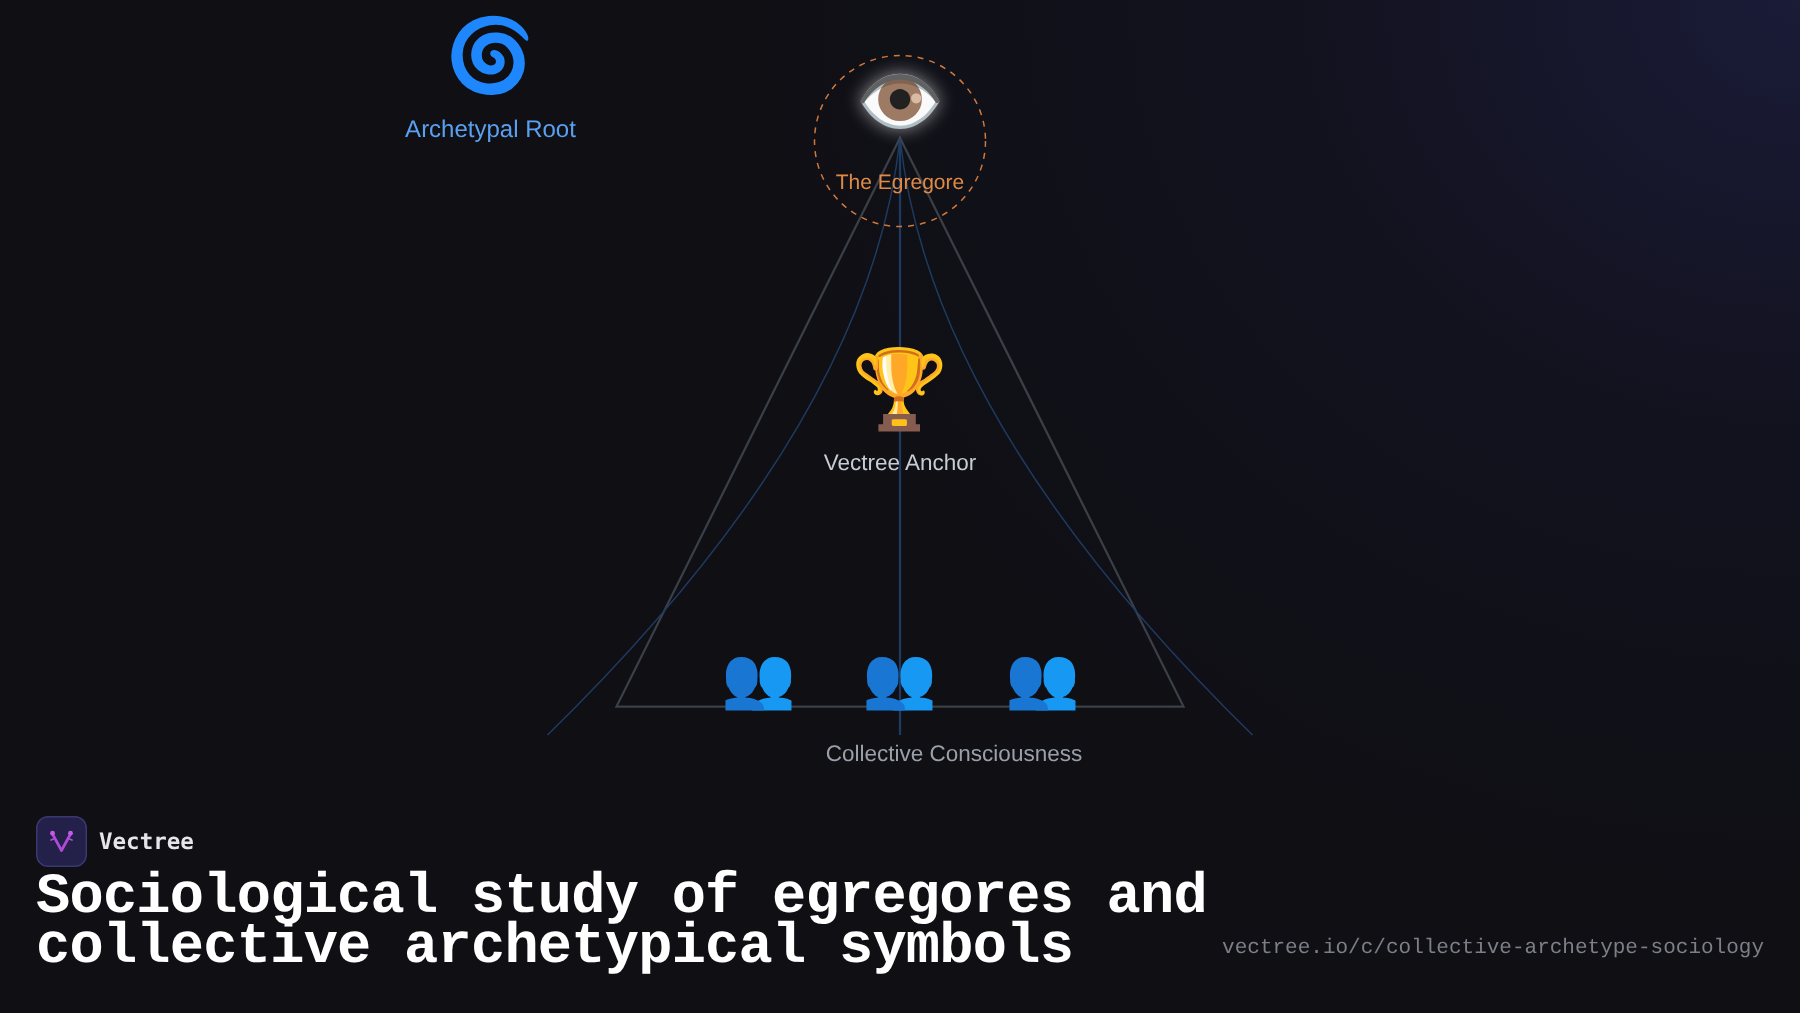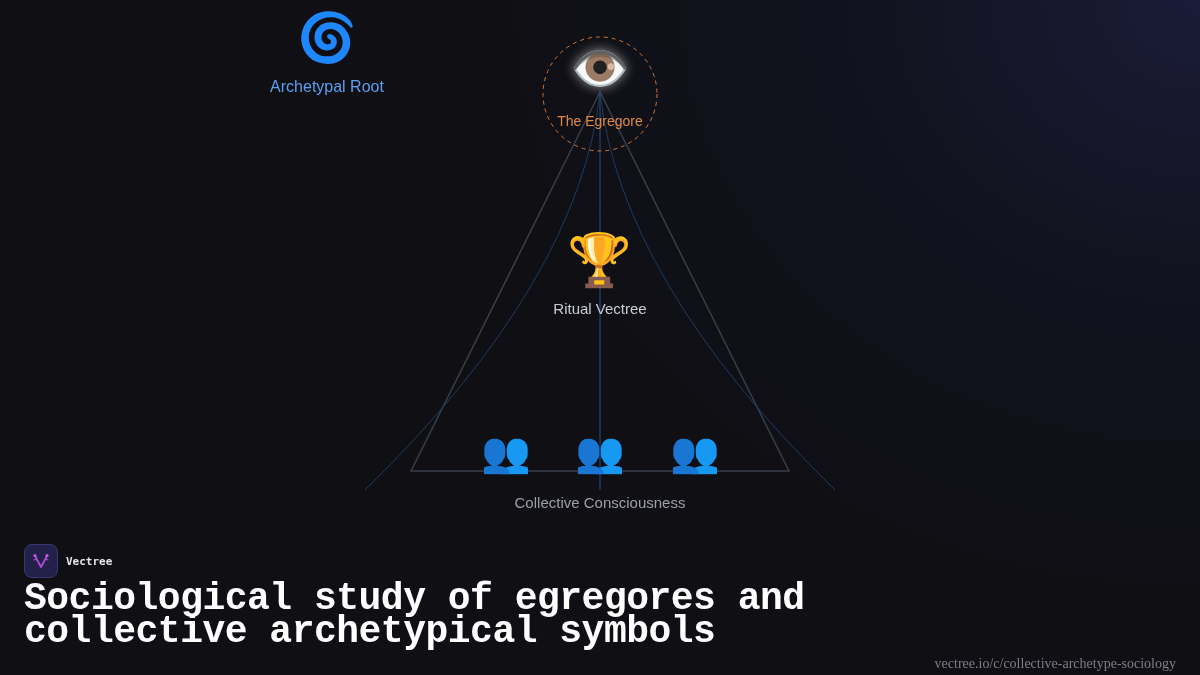--- a/index.html
+++ b/index.html
@@ -57,21 +57,21 @@
       line-height: 1;
       transform: translateX(-50%);
       color: #1e88e5;
     }
     .p1 { left: 506px; }
     .p2 { left: 600px; }
     .p3 { left: 695px; }
     .collective-label {
       position: absolute;
       top: 494px;
-      left: 600px;
+      left: 636px;
       transform: translateX(-50%);
       color: #9aa0aa;
       font-size: 15px;
       white-space: nowrap;
     }
 
     .brand {
       position: absolute;
       left: 24px; top: 544px;
       display: flex; align-items: center;
@@ -82,41 +82,40 @@
       background: #23214a;
       border: 1px solid #3a3870;
       box-sizing: border-box;
       display: flex; align-items: center; justify-content: center;
     }
     .brand-name {
       margin-left: 8px;
       color: #e6e6ea;
       font-family: "DejaVu Sans Mono", monospace;
       font-weight: bold;
-      font-size: 11px;
+      font-size: 15px;
     }
     .title {
       position: absolute;
       left: 24px; top: 582px;
       width: 800px;
       color: #ffffff;
       font-family: "Liberation Mono", monospace;
       font-weight: bold;
       font-size: 38px;
       line-height: 33px;
       letter-spacing: -0.5px;
     }
     .url {
       position: absolute;
       right: 24px; top: 624px;
       color: #7c7f88;
-      font-family: Liberation Serif, serif;
+      font-family: Liberation Mono, monospace;
       font-size: 14px;
       white-space: nowrap;
-      margin-top: 32px;
     }
   </style>
 </head>
 <body>
 
 <div class="stage">
 
   <svg class="lines" viewBox="0 0 1200 675">
 
     <polygon points="600,92 411,471 789,471" fill="none" stroke="#3a3f48" stroke-width="1.5"></polygon>
@@ -134,21 +133,21 @@
     <div class="label">Archetypal Root</div>
   </div>
 
   <div class="node egregore-node">
     <span class="emoji">👁️</span>
     <div class="label">The Egregore</div>
   </div>
 
   <div class="node ritual-node">
     <span class="emoji">🏆</span>
-    <div class="label">Ritual Vectree</div>
+    <div class="label">Vectree Anchor</div>
   </div>
 
   <div class="people-row">
     <span class="people p1">👥</span>
     <span class="people p2">👥</span>
     <span class="people p3">👥</span>
   </div>
   <div class="collective-label">Collective Consciousness</div>
 
   <div class="brand">

